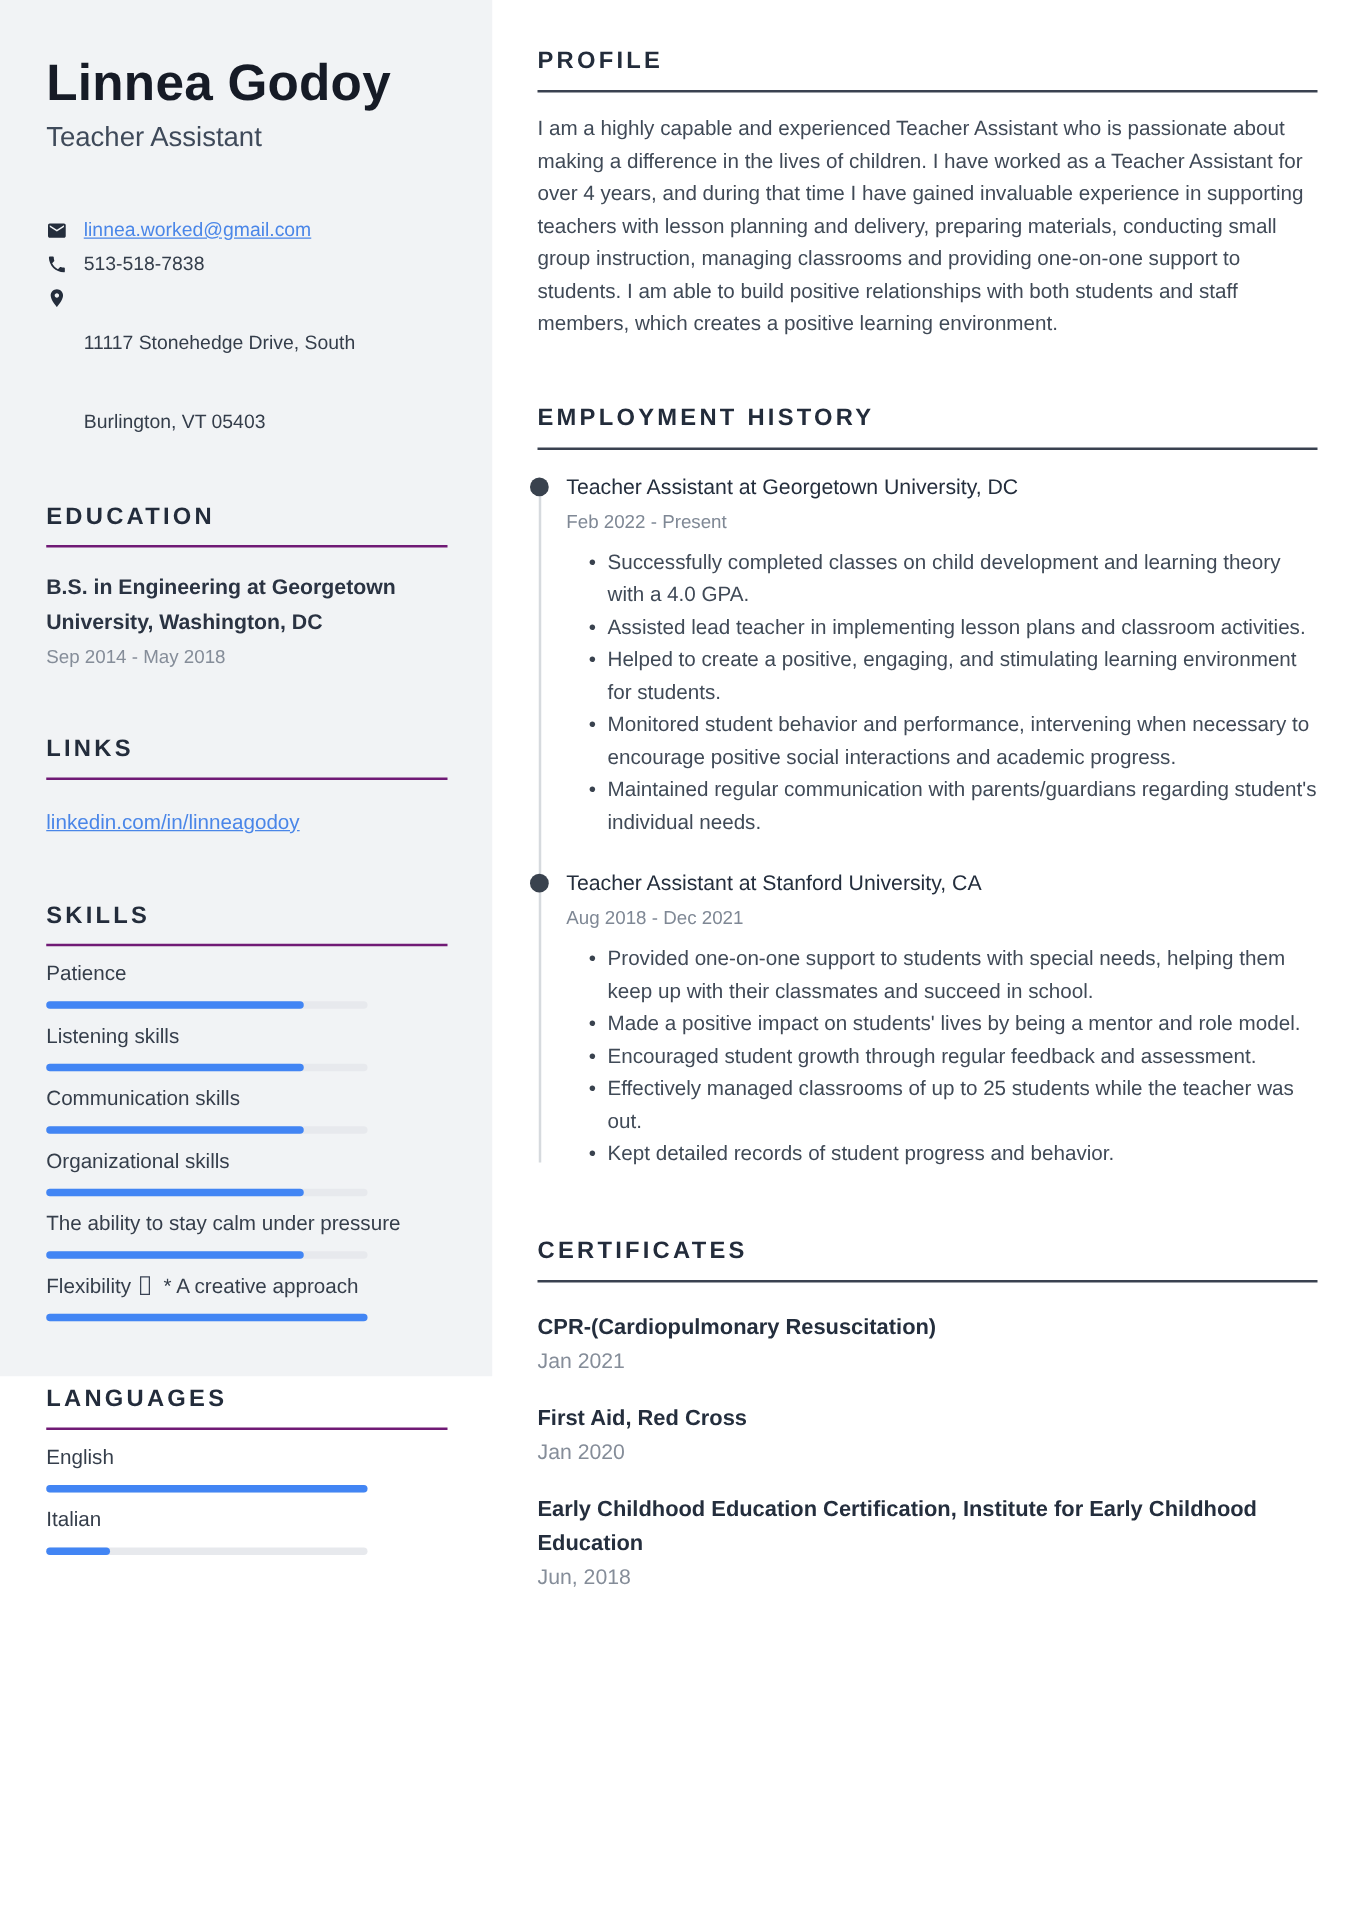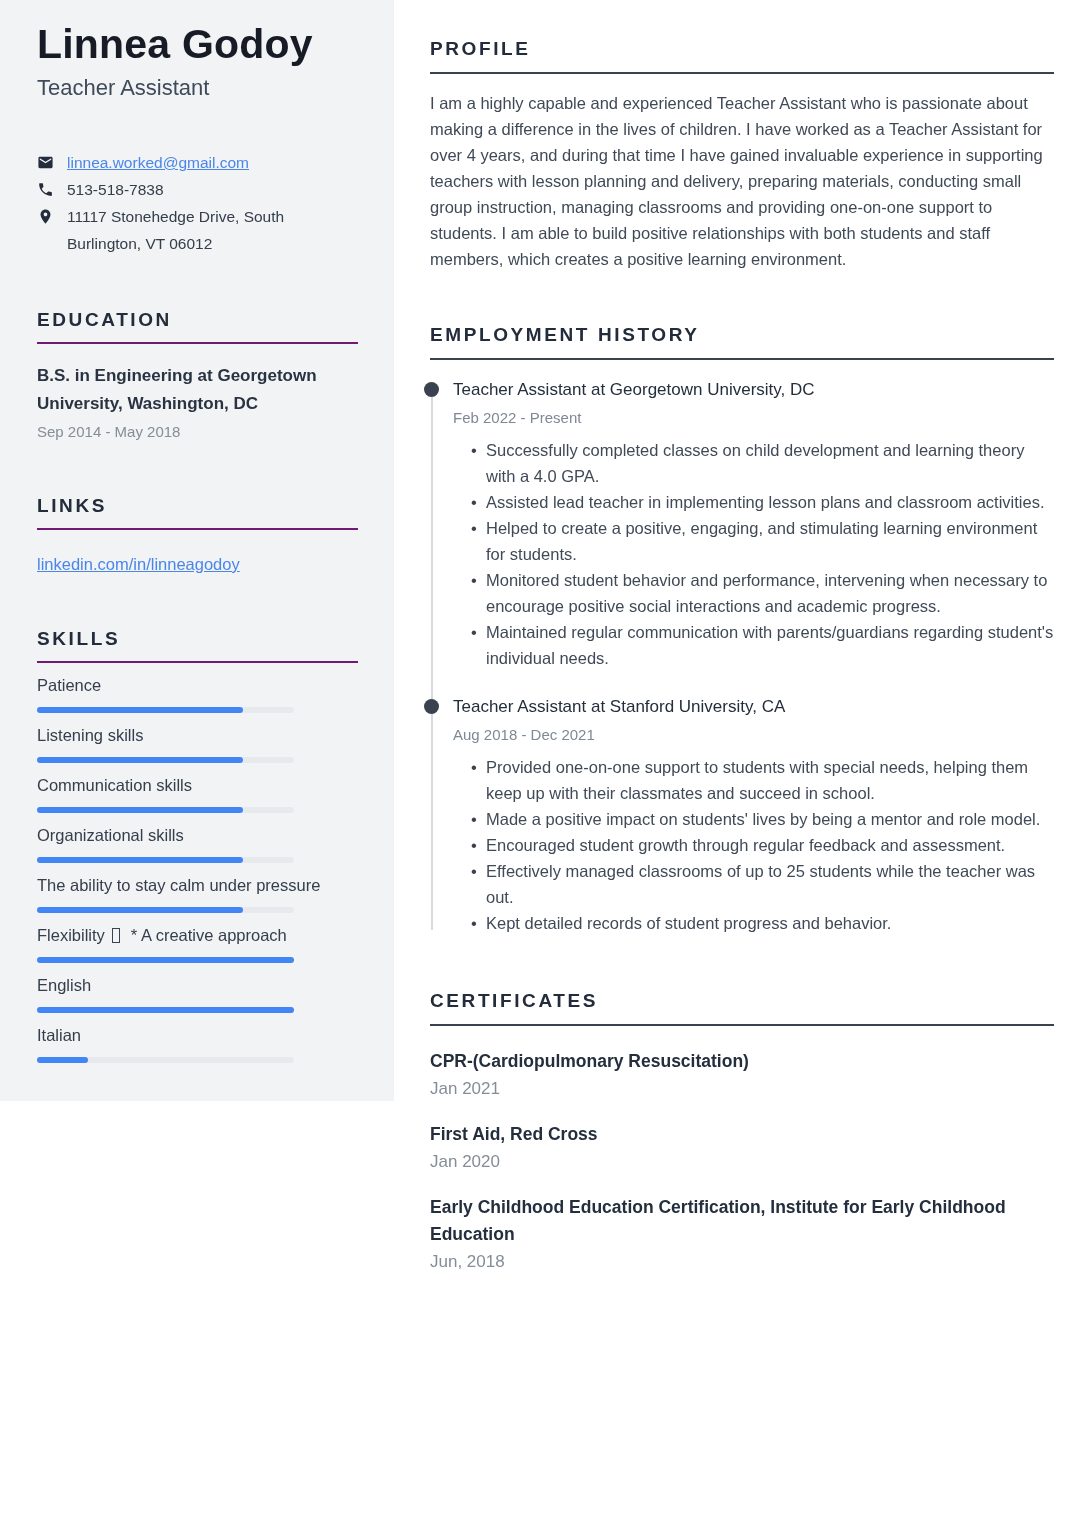--- a/index.html
+++ b/index.html
@@ -3,30 +3,30 @@
 <meta charset="utf-8">
 <title>Resume</title>
 <style>
   * { margin:0; padding:0; box-sizing:border-box; }
   html,body { background:#ffffff; }
   body { font-family:"Liberation Sans","DejaVu Sans",sans-serif; color:#404a57; }
   .page { position:relative; width:1086px; height:1536px; background:#ffffff; overflow:hidden; }
 
   
   .sidebar { position:absolute; left:0; top:0; width:394px; height:1101px;
-             background:#f1f3f5; padding:20px 36px 0 37px; }
+             background:#f1f3f5; padding:42px 36px 0 37px; }
   .person-name { font-size:41px; font-weight:700; color:#161b26; line-height:48px; letter-spacing:.2px; }
   .person-title { margin-top:5px; font-size:22px; color:#3f4a5a; line-height:30px; }
 
   .contact { margin-top:46px; }
   .contact-row { display:flex; align-items:flex-start; line-height:27px; font-size:15.5px; color:#343d4a; }
   .contact-icon { width:30px; flex:0 0 30px; padding-top:5px; }
   .contact-icon svg { width:17px; height:17px; fill:#242d3c; display:block; }
   a.blue-link { color:#4a86e8; text-decoration:underline; }
-  .addr-line { display:block; }
+  .addr-line { display:block;margin-top:36px; }
 
   .side-heading { margin-top:50px; font-size:19px; font-weight:700; letter-spacing:2.6px;
                   color:#232c3b; padding-bottom:9px; border-bottom:2px solid #701a75; line-height:26px; }
   .side-heading.tight { }
 
   .degree { margin-top:18px; font-size:17px; font-weight:700; color:#2a3342; line-height:28px; }
   .muted-date { color:#858d99; font-size:15px; line-height:22px; margin-top:3px; }
 
   .link-item { margin-top:22px; font-size:16.5px; line-height:24px; }
 
@@ -93,21 +93,21 @@
         <span>513-518-7838</span>
       </div>
       <div class="contact-row">
         <span class="contact-icon">
           <svg viewBox="0 0 24 24">
               <path d="M12 2C8.13 2 5 5.13 5 9c0 5.25 7 13 7 13s7-7.75 7-13c0-3.87-3.13-7-7-7zm0 9.5c-1.38 0-2.5-1.12-2.5-2.5s1.12-2.5 2.5-2.5 2.5 1.12 2.5 2.5-1.12 2.5-2.5 2.5z"></path>
             </svg>
         </span>
         <span>
           <span class="addr-line">11117 Stonehedge Drive, South</span>
-          <span class="addr-line">Burlington, VT 06012</span>
+          <span class="addr-line">Burlington, VT 05403</span>
         </span>
       </div>
     </div>
 
     <div class="side-heading">EDUCATION</div>
     <div class="degree">B.S. in Engineering at Georgetown University, Washington, DC</div>
     <div class="muted-date">Sep 2014 - May 2018</div>
 
     <div class="side-heading tight">LINKS</div>
     <div class="link-item">
@@ -146,20 +146,21 @@
           <div class="meter-fill" style="width: 80%;"></div>
         </div>
     </div>
     <div class="meter-item">
       <div class="meter-label"><span>Flexibility</span><span class="tofu"></span><span>* A creative approach</span></div>
       <div class="meter-track">
           <div class="meter-fill" style="width: 100%;"></div>
         </div>
     </div>
 
+    <div class="side-heading tight">LANGUAGES</div>
     <div class="meter-item">
       <div class="meter-label">English</div>
       <div class="meter-track">
           <div class="meter-fill" style="width: 100%;"></div>
         </div>
     </div>
     <div class="meter-item">
       <div class="meter-label">Italian</div>
       <div class="meter-track">
           <div class="meter-fill" style="width: 20%;"></div>

